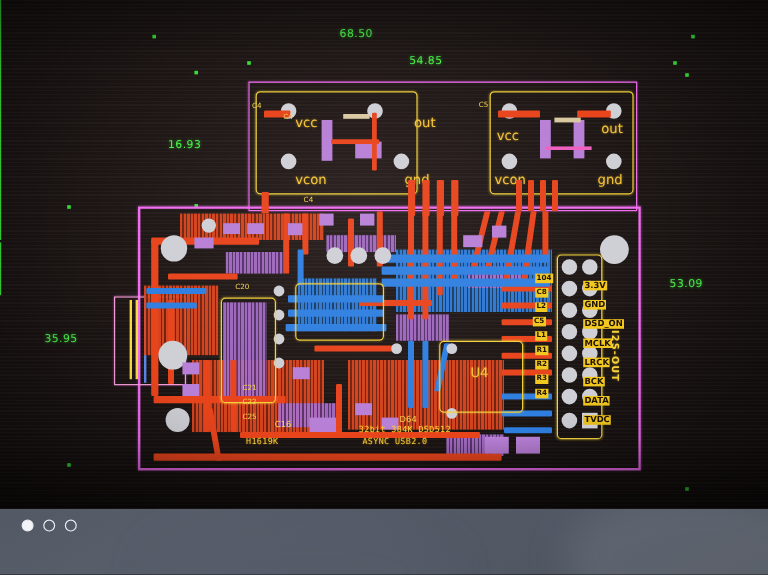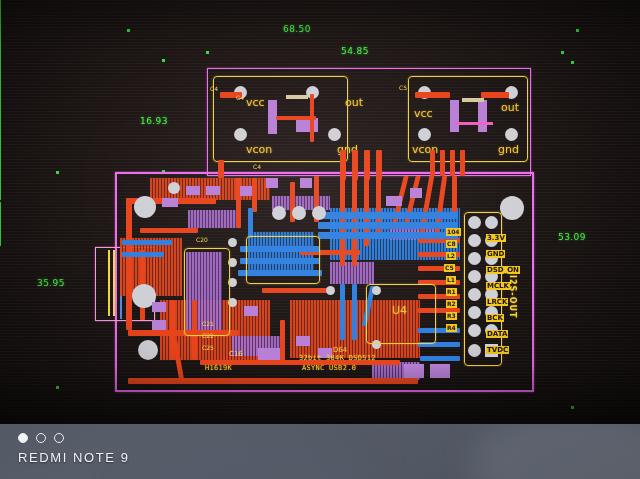--- a/index.html
+++ b/index.html
@@ -325,16 +325,15 @@
 
     <div class="vign"></div>
   </div>
 
   <div id="wm">
     <div class="dots">
       <span class="dot fill"></span>
       <span class="dot"></span>
       <span class="dot"></span>
     </div>
-    <div id="wmtxt">REDMI NOTE 9</div>
   </div>
 
 </div>
 
 </body></html>

